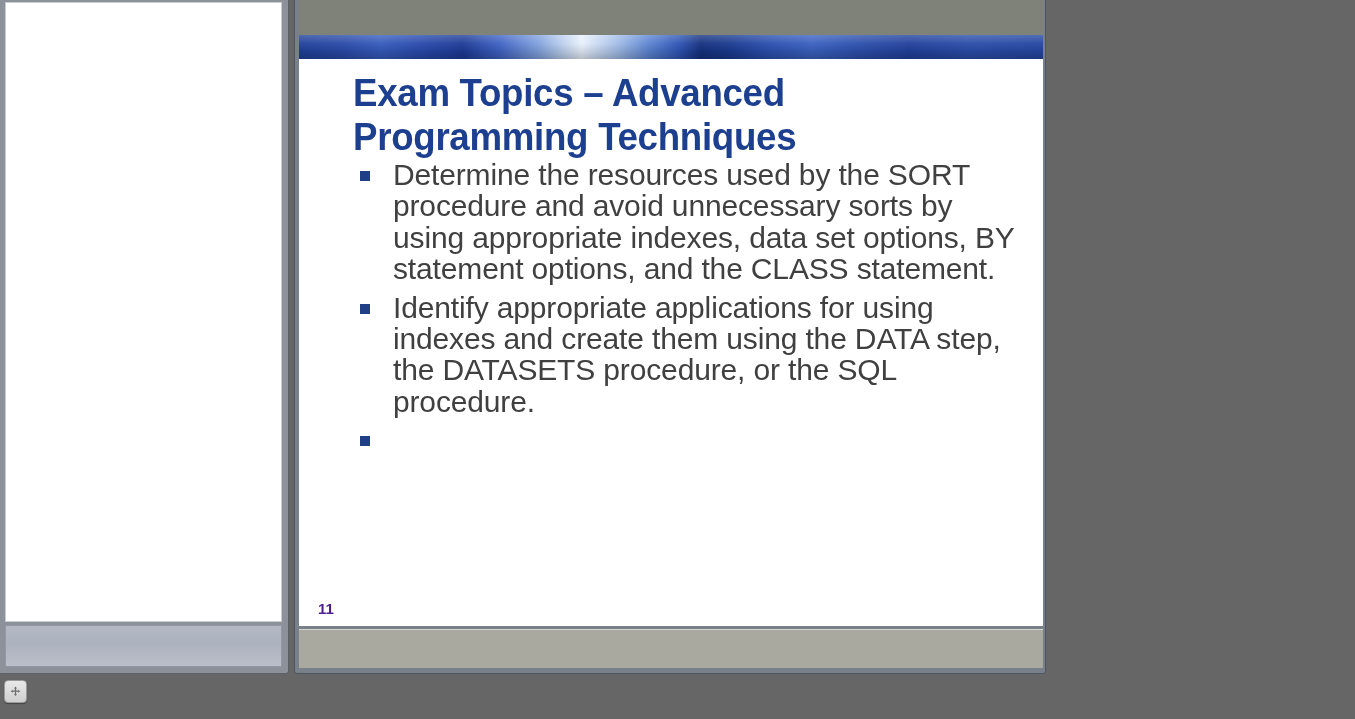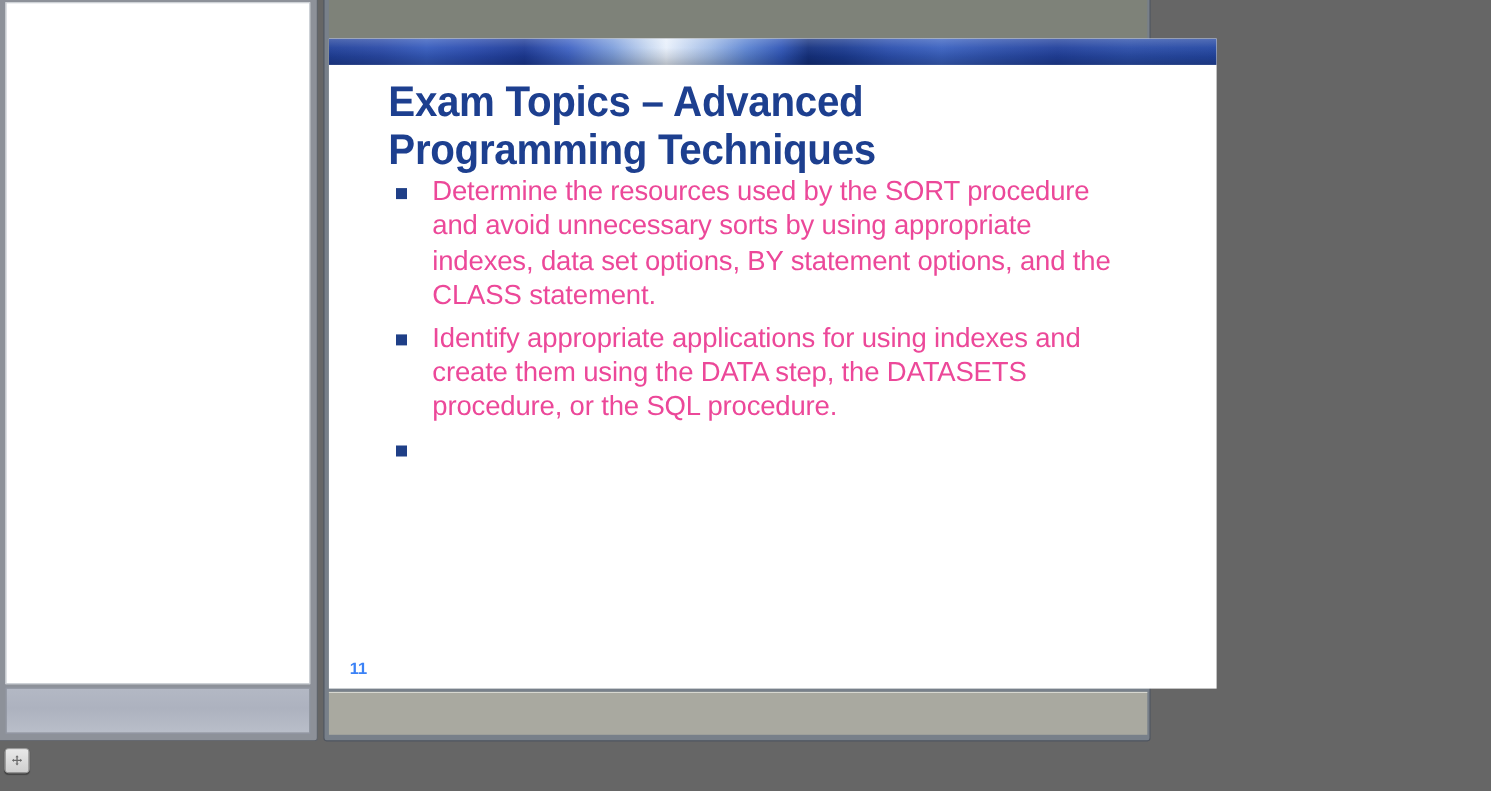--- a/index.html
+++ b/index.html
@@ -107,21 +107,21 @@
     top: 0px;
     width: 744px;
     height: 40px;
     background: #7e8279;
   }
 
   #slide {
     position: absolute;
     left: 4px;
     top: 40px;
-    width: 807px;
+    width: 744px;
     height: 591px;
     background: #ffffff;
     overflow: hidden;
   }
 
   
   #slide-banner {
     position: absolute;
     left: 0; top: 0;
     width: 100%;
@@ -181,40 +181,40 @@
     top: 124px;
     width: 660px;
     margin: 0;
     padding: 0;
     list-style: none;
   }
   #slide-bullets li {
     position: relative;
     padding-left: 38px;
     margin-bottom: 7px;
-    color: #ec4899;
+    color: #404040;
     font-family: "Liberation Sans", sans-serif;
-    font-size: 25px;
+    font-size: 30px;
     line-height: 31.4px;
     letter-spacing: -0.15px;
   }
   #slide-bullets li .bullet-marker {
     position: absolute;
     left: 5px;
     top: 12px;
     width: 10px;
     height: 10px;
     background: #1f3f87;
   }
 
   #slide-number {
     position: absolute;
     left: 19px;
     top: 566px;
-    color: #3b82f6;
+    color: #4c1d95;
     font-family: "Liberation Sans", sans-serif;
     font-weight: bold;
     font-size: 15px;
     line-height: 15px;
   }
 
   #slide-footer {
     position: absolute;
     left: 4px;
     top: 634px;

